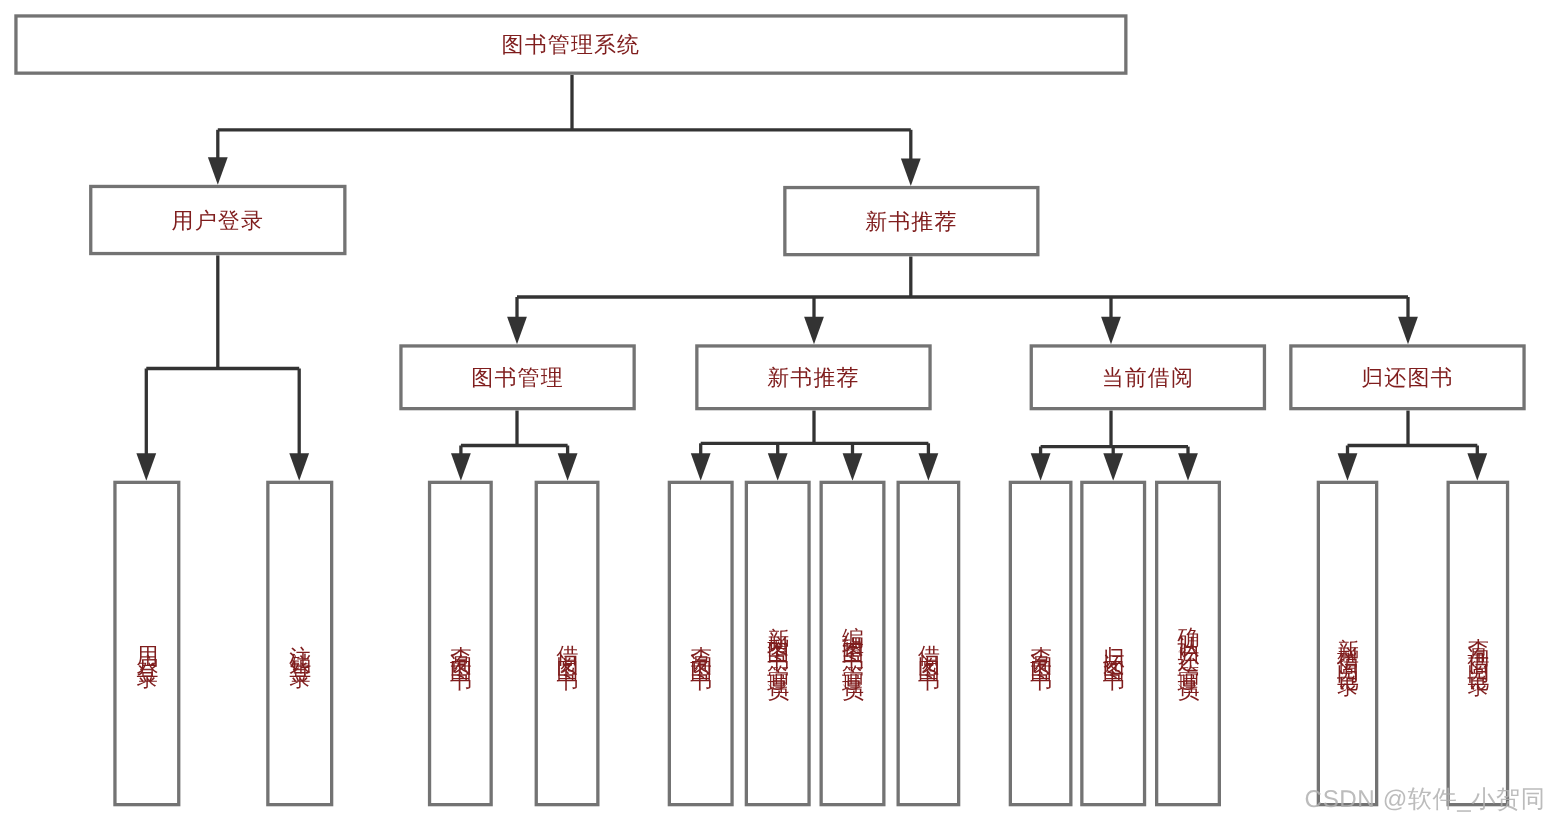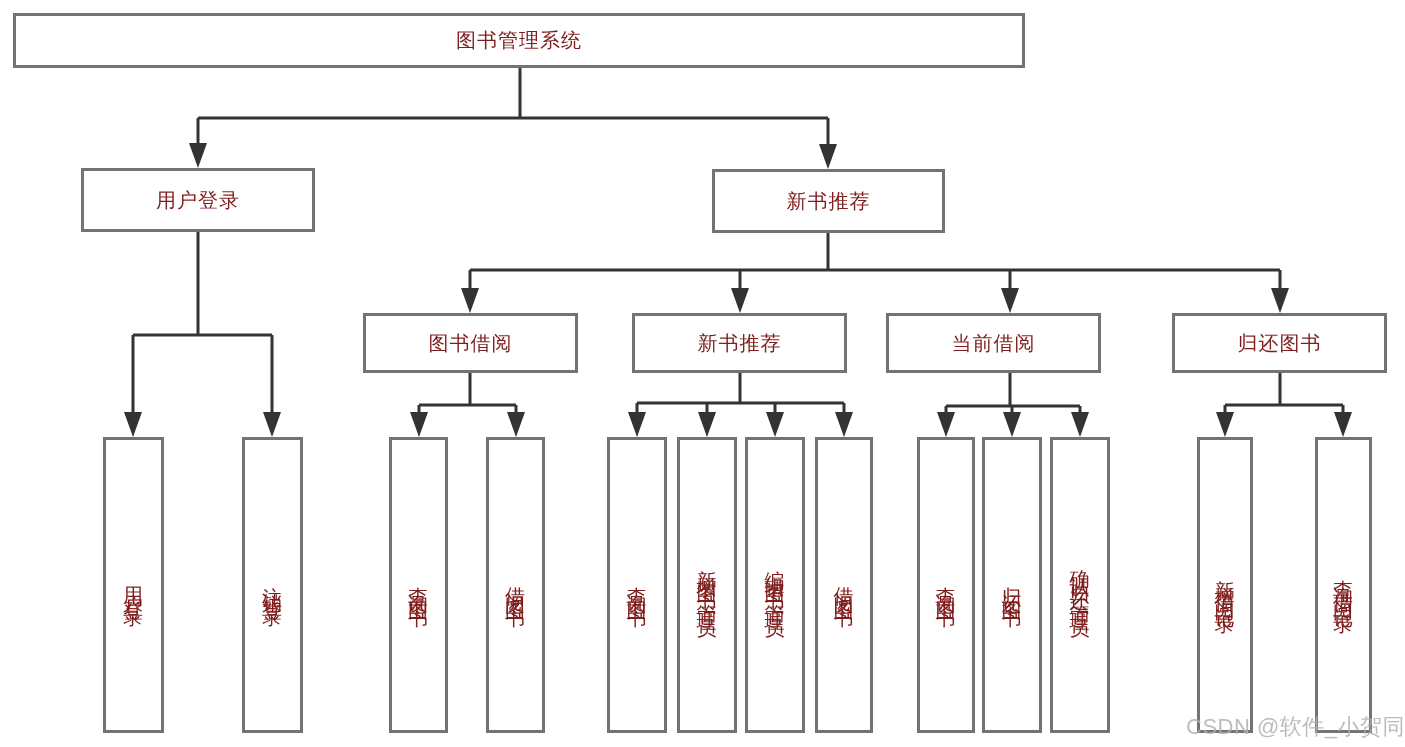--- a/index.html
+++ b/index.html
@@ -107,23 +107,23 @@
       <polygon points="1216,412 1234,412 1225,437" fill="#333333"></polygon>
       <line x1="1343" y1="405" x2="1343" y2="421" stroke="#333333" stroke-width="3"></line>
       <polygon points="1334,412 1352,412 1343,437" fill="#333333"></polygon>
     </svg>
 
   <div class="box" style="left:13px; top:13px; width:1012px; height:55px;">图书管理系统</div>
 
   <div class="box" style="left:81px; top:168px; width:234px; height:64px;">用户登录</div>
   <div class="box" style="left:712px; top:169px; width:233px; height:64px;">新书推荐</div>
 
-  <div class="box" style="left:363px; top:313px; width:215px; height:60px;">图书借阅</div>
+  <div class="box" style="left:363px; top:313px; width:215px; height:60px;">图书管理</div>
   <div class="box" style="left:632px; top:313px; width:215px; height:60px;">新书推荐</div>
-  <div class="box" style="left:886px; top:313px; width:215px; height:60px;">当前借阅</div>
+  <div class="box" style="left:936px; top:313px; width:215px; height:60px;">当前借阅</div>
   <div class="box" style="left:1172px; top:313px; width:215px; height:60px;">归还图书</div>
 
   <div class="box vbox" style="left:103px; top:437px; width:61px; height:296px;">用户登录</div>
   <div class="box vbox" style="left:242px; top:437px; width:61px; height:296px;">注销登录</div>
 
   <div class="box vbox" style="left:389px; top:437px; width:59px; height:296px;">查询图书</div>
   <div class="box vbox" style="left:486px; top:437px; width:59px; height:296px;">借阅图书</div>
 
   <div class="box vbox" style="left:607px; top:437px; width:60px; height:296px;">查询图书</div>
   <div class="box vbox" style="left:677px; top:437px; width:60px; height:296px;">新增图书（管理员）</div>

